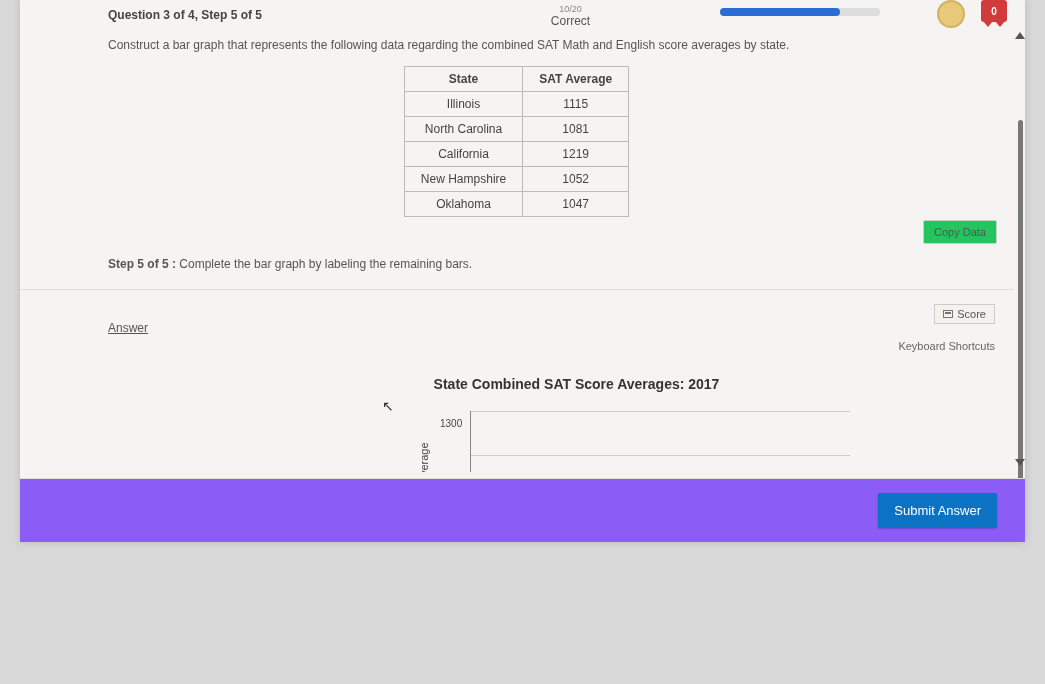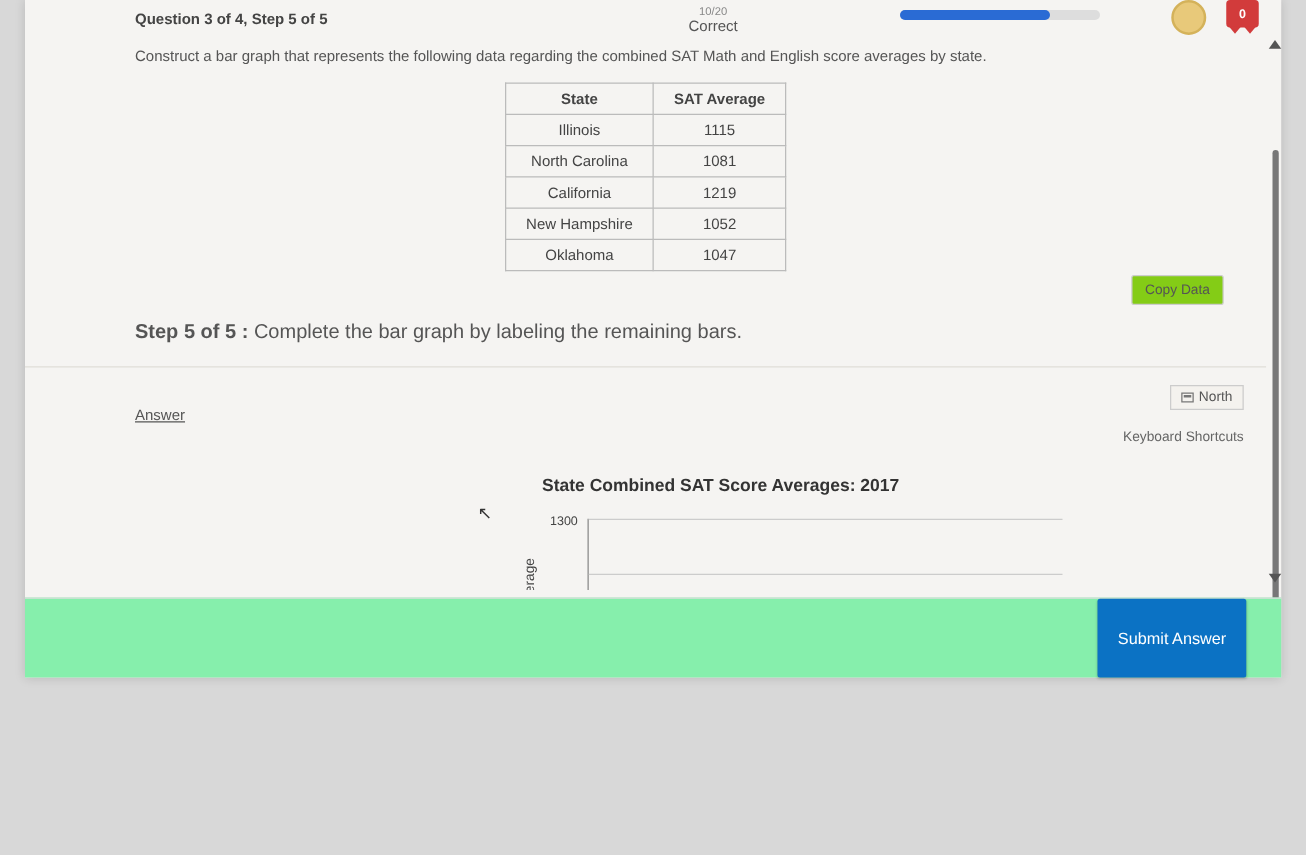--- a/index.html
+++ b/index.html
@@ -24,23 +24,23 @@
   .scroll-thumb { position: absolute; right: 2px; top: 120px; width: 5px; height: 420px; background: #777; border-radius: 3px; }
   .scroll-arrow-up { position:absolute; right:0px; top:32px; width:0;height:0;border-left:5px solid transparent;border-right:5px solid transparent;border-bottom:7px solid #555;}
   .scroll-arrow-down { position:absolute; right:0px; bottom:76px; width:0;height:0;border-left:5px solid transparent;border-right:5px solid transparent;border-top:7px solid #555;}
 
   .instruction { font-size: 12px; color: #555; padding: 8px 18px 8px 88px; }
 
   .data-table { margin: 6px auto 10px auto; border-collapse: collapse; font-size: 12px; color: #444; }
   .data-table th, .data-table td { border: 1px solid #bbb; padding: 5px 16px; text-align: center; }
   .data-table th { font-weight: 600; }
 
-  .copy-btn { position: absolute; right: 34px; top: 190px; font-size: 11px; color: #555; background: #84cc16; border: 1px solid #ccc; padding: 5px 10px; border-radius: 2px; cursor: pointer; }
+  .copy-btn { position: absolute; right: 16px; top: 190px; font-size: 11px; color: #555; background: #22c55e; border: 1px solid #ccc; padding: 5px 10px; border-radius: 2px; cursor: pointer; }
 
-  .step-line { font-size: 16px; color: #555; padding: 30px 18px 18px 88px; }
+  .step-line { font-size: 12px; color: #555; padding: 30px 18px 18px 88px; }
   .step-line b { font-weight: 700; }
 
   .divider { border-top: 1px solid #e0ddd8; margin: 0; }
 
   .answer-row { display: flex; justify-content: space-between; align-items: center; padding: 14px 18px 4px 88px; }
   .answer-label { font-size: 12px; color: #555; font-weight: 500; text-decoration: underline; }
   .right-tools { text-align: right; font-size: 11px; color: #666; }
   .keypad-btn { border: 1px solid #ccc; background: #f4f2ee; padding: 3px 8px; font-size: 11px; color: #555; display:inline-flex; align-items:center; gap:4px;}
   .kbd-icon { width:10px;height:8px;border:1px solid #777; display:inline-block; position:relative;}
   .kbd-icon::after{content:"";position:absolute;top:1px;left:1px;right:1px;height:2px;background:#777;}
@@ -57,21 +57,21 @@
   .dropdowns .row:first-child select { background: #e2e0db; }
 
   .yaxis-label { position: absolute; left: 398px; top: 130px; transform: rotate(-90deg); transform-origin: left top; font-size: 11px; color: #444; }
   .ytick { position: absolute; left: 420px; font-size: 10px; color: #444; }
 
   .plot { position: absolute; left: 450px; top: 35px; width: 380px; height: 220px; border-left: 1px solid #888; }
   .grid-line { position: absolute; left: 0; right: 0; height: 1px; background: #ccc; }
   .bar { position: absolute; bottom: 0; width: 48px; background: #1565a5; }
 
   
-  .footer { position: absolute; bottom: 0; left: 0; right: 0; height: 64px; background: #86efac; border-top: 1px solid #ddd; display:flex; justify-content:flex-end; padding-right: 28px;}
+  .footer { position: absolute; bottom: 0; left: 0; right: 0; height: 64px; background: #8b5cf6; border-top: 1px solid #ddd; display:flex; justify-content:flex-end; align-items:center; padding-right: 28px;}
   .submit-btn { background: #0b72c4; color: #fff; border: none; padding: 10px 16px; font-size: 13px; border-radius: 2px; cursor: pointer; box-shadow: 0 1px 2px rgba(0,0,0,0.2);}
 </style>
 </head>
 <body>
 
 <div class="page">
 
   <div class="topbar">
     <div class="q-label">Question 3 of 4, Step 5 of 5</div>
     <div class="center-status">
@@ -123,21 +123,21 @@
       <b>Step 5 of 5 :</b><span> Complete the bar graph by labeling the remaining bars.</span>
     </div>
 
     <div class="divider"></div>
 
     <div class="answer-row">
       <div class="answer-label">Answer</div>
       <div class="right-tools">
         <span class="keypad-btn">
           <span class="kbd-icon"></span>
-          <span>North</span>
+          <span>Score</span>
         </span>
         <div style="margin-top:16px;text-align:center;">Keyboard Shortcuts</div>
       </div>
     </div>
 
     <div class="chart-zone">
       <div class="chart-title">State Combined SAT Score Averages: 2017</div>
       <span class="cursor-icon">↖</span>
 
       <div class="dropdowns">
@@ -149,21 +149,21 @@
           <span class="lbl">B</span>
           <select></select>
         </div>
         <div class="row">
           <span class="lbl">C</span>
           <select></select>
         </div>
       </div>
 
       <div class="yaxis-label">SAT Average</div>
-      <div class="ytick" style="top:32px;">1300</div>
+      <div class="ytick" style="top:42px;">1300</div>
 
       <div class="plot">
         <div class="grid-line" style="top:0;"></div>
         <div class="grid-line" style="top:44px;"></div>
         <div class="grid-line" style="top:88px;"></div>
         <div class="grid-line" style="top:132px;"></div>
         <div class="grid-line" style="top:176px;"></div>
 
         <div class="bar" style="left:18px; height:12px;"></div>
         <div class="bar" style="left:90px; height:12px;"></div>

